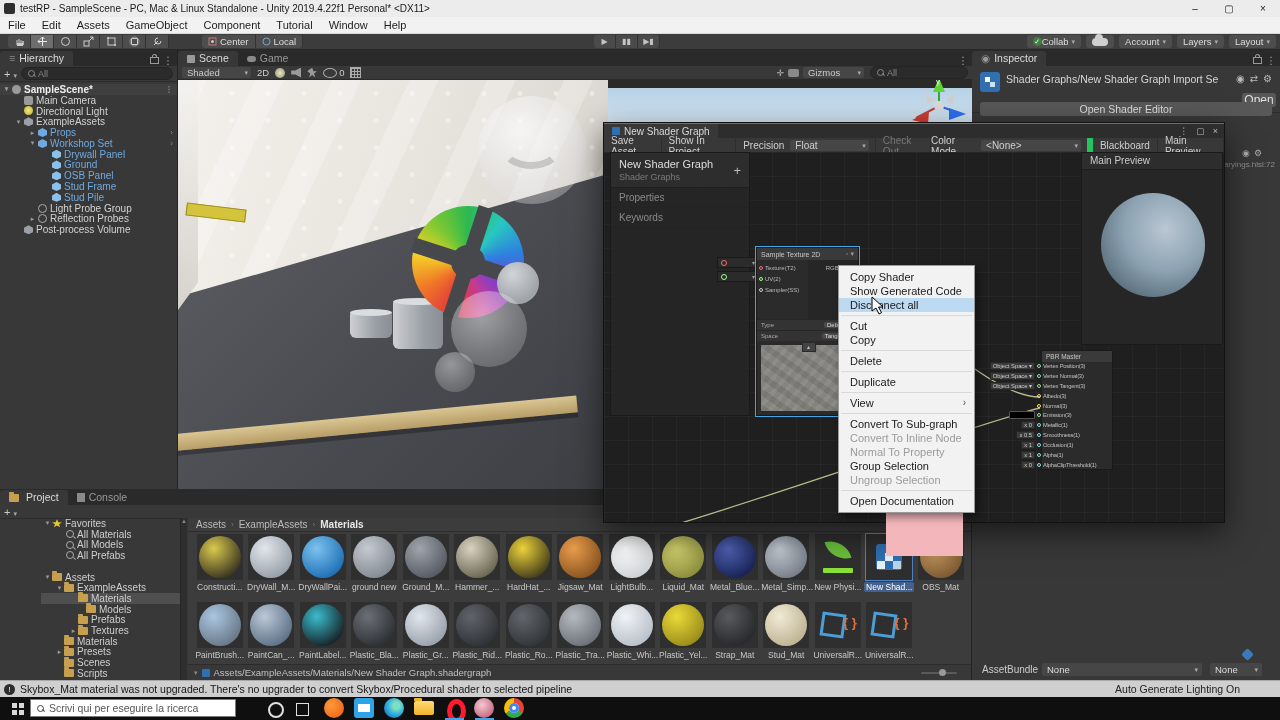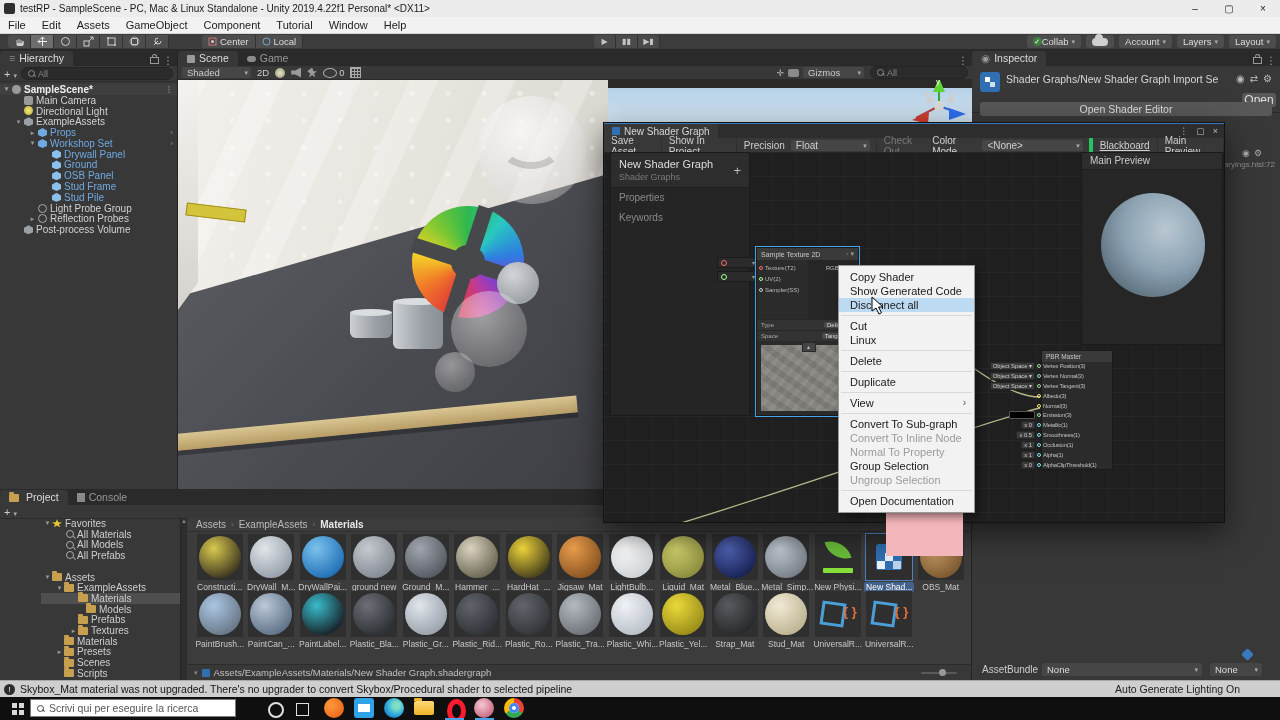--- a/index.html
+++ b/index.html
@@ -767,21 +767,21 @@
           </div>
           <div class="mlabel">New Shad...</div>
         </div>
           <div class="mat ">
           <div class="thumb s">
             <div class="ball" style="background:radial-gradient(circle at 35% 30%, #cb9c64, #7f5c34 75%);"></div>
           </div>
           <div class="mlabel">OBS_Mat</div>
         </div>
         </div>
-      <div class="mgrid" style="top:73px;text-align:center;">
+      <div class="mgrid" style="top:84px;text-align:center;">
 
       <div class="mat ">
           <div class="thumb s">
             <div class="ball" style="background:radial-gradient(circle at 35% 30%, #aac6e2, #6b7a8a 75%);"></div>
           </div>
           <div class="mlabel">PaintBrush...</div>
         </div>
           <div class="mat ">
           <div class="thumb s">
             <div class="ball" style="background:radial-gradient(circle at 35% 30%, #bbc8d8, #61748a 75%);"></div>
@@ -915,21 +915,21 @@
       </span>
     </div>
     <div class="sgtb">
       <span class="sgtbtn">Save Asset</span>
       <span class="sgtbtn">Show In Project</span>
       <span style="padding-left:7px;">Precision</span>
       <span class="sgdd" style="width:70px;"><span>Float</span></span>
       <span class="sgtbtn" style="color:#777;border-left:1px solid #2e2e2e;">Check Out</span>
       <span style="margin-left:auto;">Color Mode</span>
       <span class="sgdd" style="width:95px;"><span>&lt;None&gt;</span></span>
-      <span class="sgtbtn" style="border-left:4px solid #22c55e;text-decoration:underline;">Blackboard</span>
+      <span class="sgtbtn" style="border-left:6px solid #22c55e;">Blackboard</span>
       <span class="sgtbtn">Main Preview</span>
     </div>
     <div class="graph">
       <svg class="edgesvg" width="622" height="372">
         <path d="M253,117 C300,117 380,216 436,216" stroke="#b9b98c" stroke-width="1.3" fill="none"></path>
         <path d="M50,350 C150,322 380,240 436,227" stroke="#b9b98c" stroke-width="1.3" fill="none"></path>
         <path d="M253,129 C290,129 330,160 360,185" stroke="#8a8a6a" stroke-width="1" fill="none"></path>
       </svg>
 
       <div class="bboard">
@@ -1125,21 +1125,21 @@
     </div>
       <div class="cmi sep">
       <span></span>
       <span class="cma"></span>
     </div>
       <div class="cmi ">
       <span>Cut</span>
       <span class="cma"></span>
     </div>
       <div class="cmi ">
-      <span>Linux</span>
+      <span>Copy</span>
       <span class="cma"></span>
     </div>
       <div class="cmi sep">
       <span></span>
       <span class="cma"></span>
     </div>
       <div class="cmi ">
       <span>Delete</span>
       <span class="cma"></span>
     </div>

